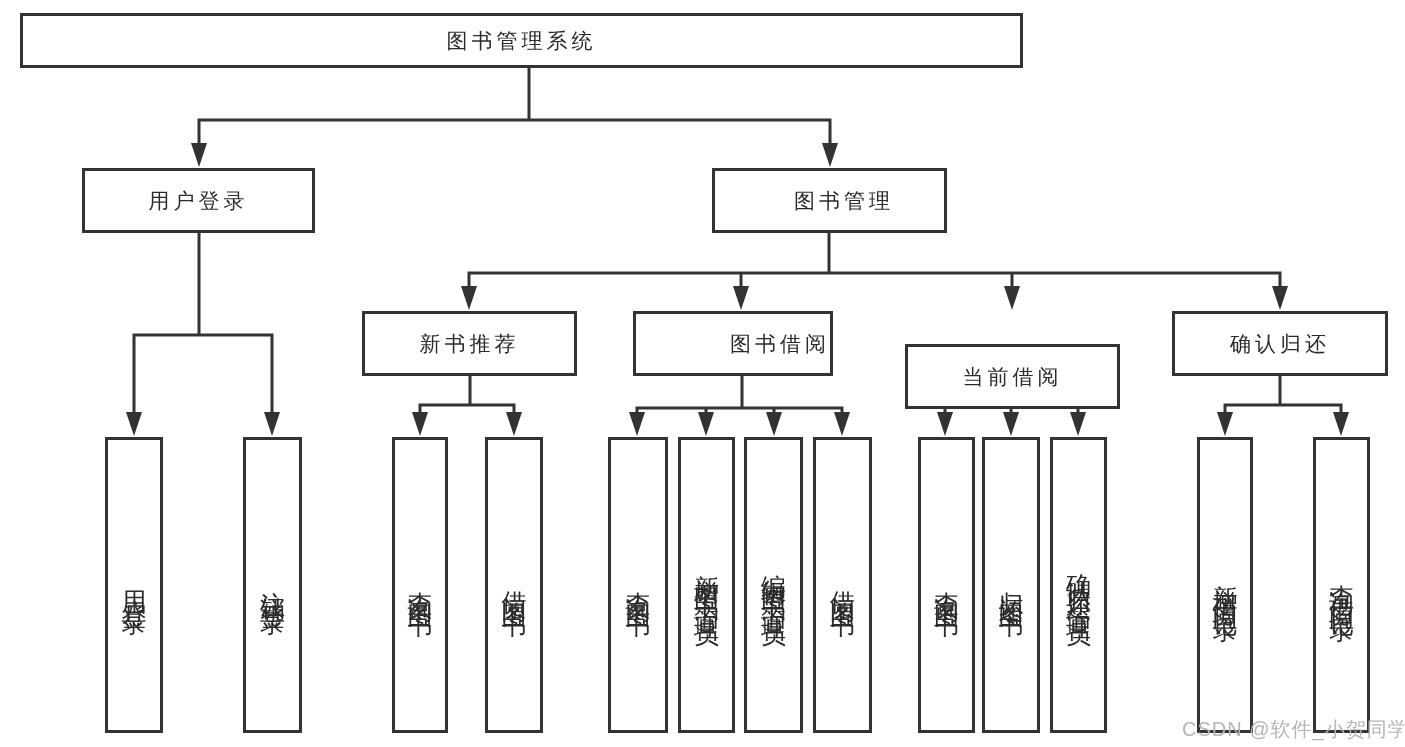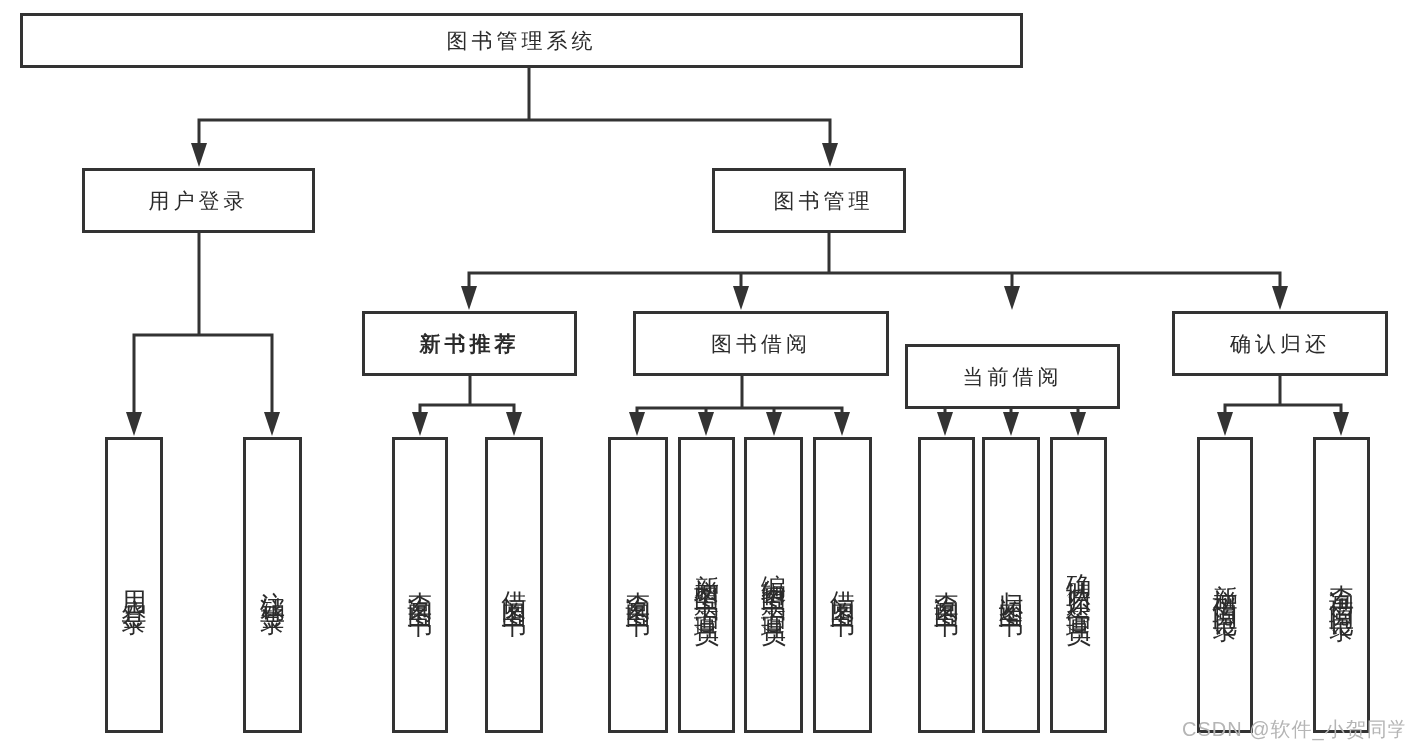--- a/index.html
+++ b/index.html
@@ -132,28 +132,28 @@
     </g>
   </svg>
 
   <div class="hbox" style="left:20px;top:13px;width:1003px;height:55px;">
     <span>图书管理系统</span>
   </div>
 
   <div class="hbox" style="left:82px;top:168px;width:233px;height:65px;">
     <span>用户登录</span>
   </div>
-  <div class="hbox" style="left:712px;top:168px;width:194px;height:65px;padding-left:29px;">
+  <div class="hbox" style="left:712px;top:168px;width:235px;height:65px;padding-left:29px;">
     <span>图书管理</span>
   </div>
 
-  <div class="hbox" style="left:362px;top:311px;width:215px;height:65px;font-weight:bold;">
+  <div class="hbox" style="left:362px;top:311px;width:215px;height:65px;">
     <span>新书推荐</span>
   </div>
-  <div class="hbox" style="left:633px;top:311px;width:256px;height:65px;">
+  <div class="hbox" style="left:633px;top:311px;width:200px;height:65px;justify-content:flex-end;">
     <span>图书借阅</span>
   </div>
   <div class="hbox" style="left:905px;top:311px;width:215px;height:65px;margin-top:33px;">
     <span>当前借阅</span>
   </div>
   <div class="hbox" style="left:1172px;top:311px;width:216px;height:65px;">
     <span>确认归还</span>
   </div>
 
   <div class="vbox" style="left:105px;width:58px;">

